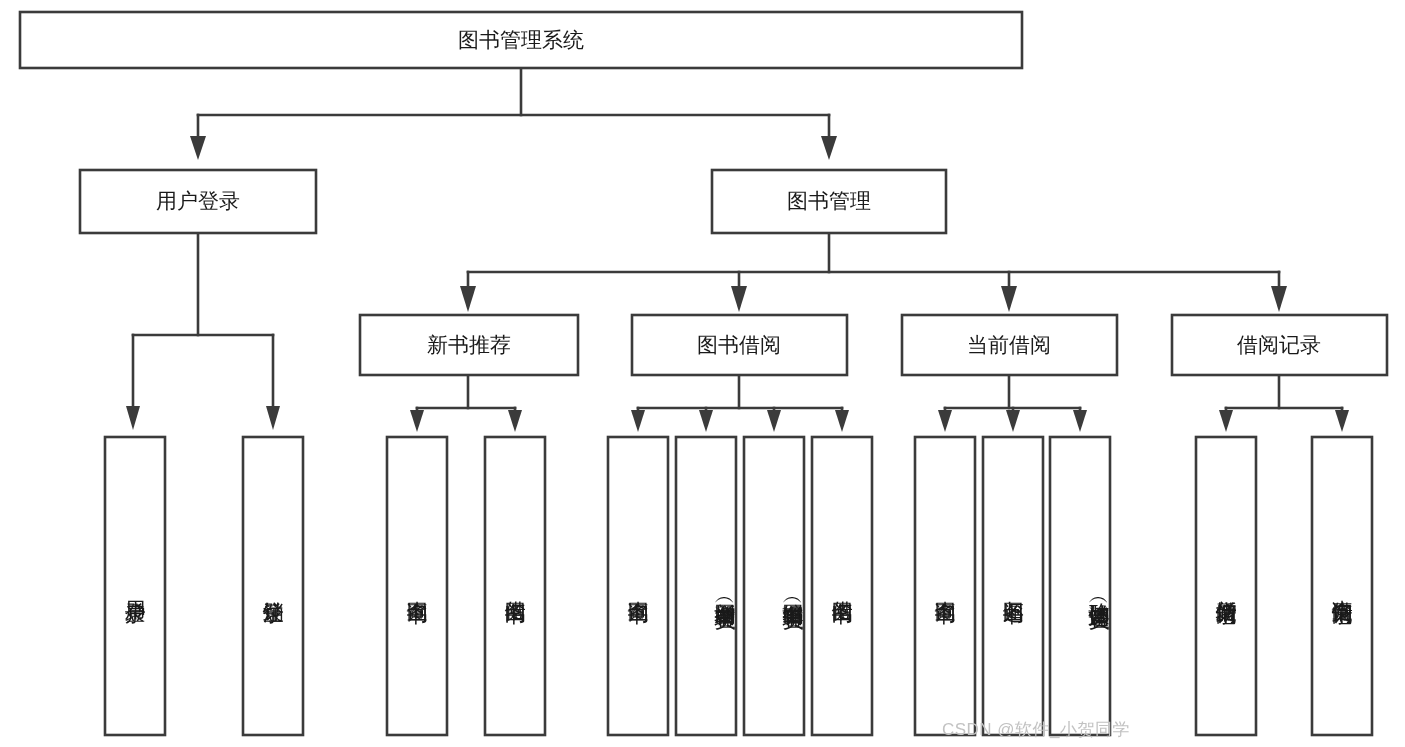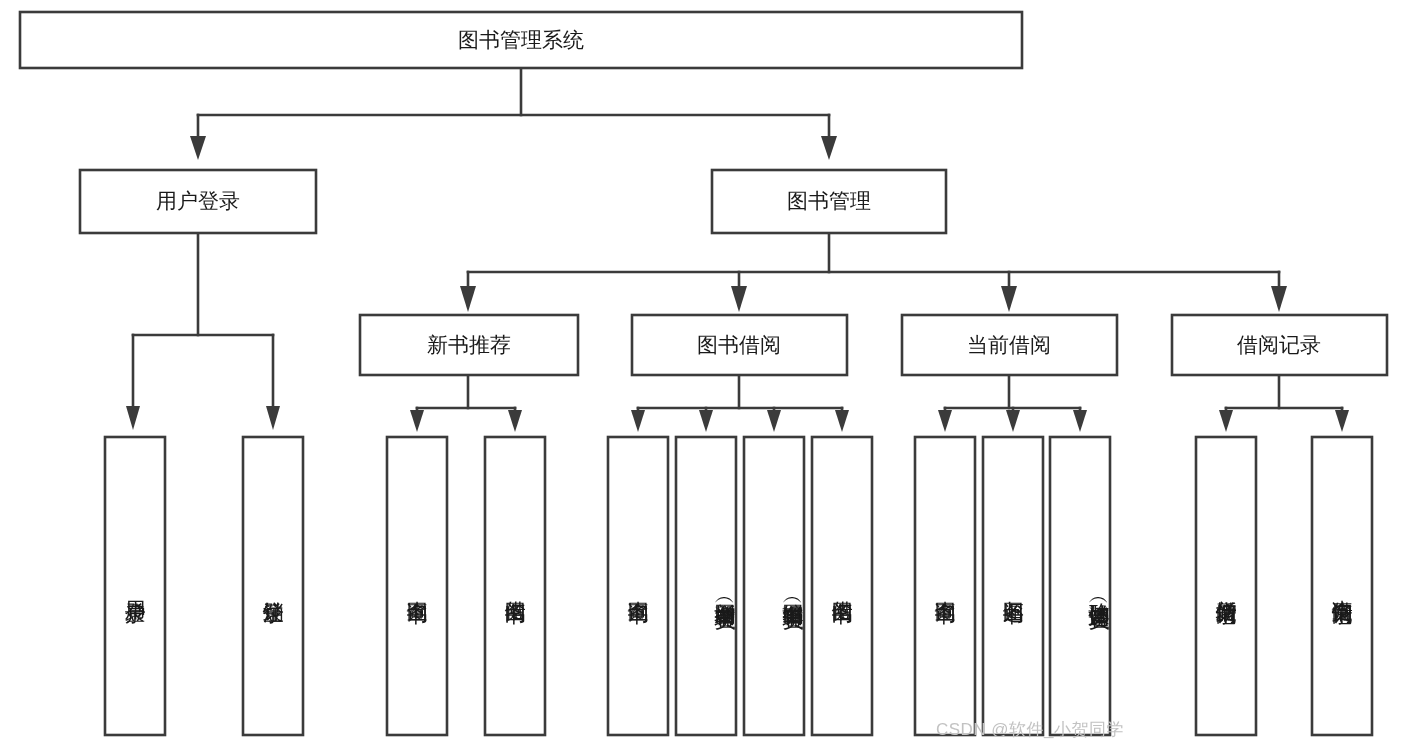--- a/index.html
+++ b/index.html
@@ -56,21 +56,21 @@
     font-family: "Liberation Sans", "DejaVu Sans", sans-serif;
     font-size: 21px;
     line-height: 1.06;
     color: #1a1a1a;
     letter-spacing: 1px;
     pointer-events: none;
     white-space: nowrap;
   }
   .watermark {
     position: absolute;
-    right: 20px;
+    right: 14px;
     bottom: 6px;
     font-family: "Liberation Sans", "DejaVu Sans", sans-serif;
     font-size: 17px;
     color: #c2c2c2;
     letter-spacing: 0.5px;
     user-select: none;
   }
 </style>
 </head>
 <body>

